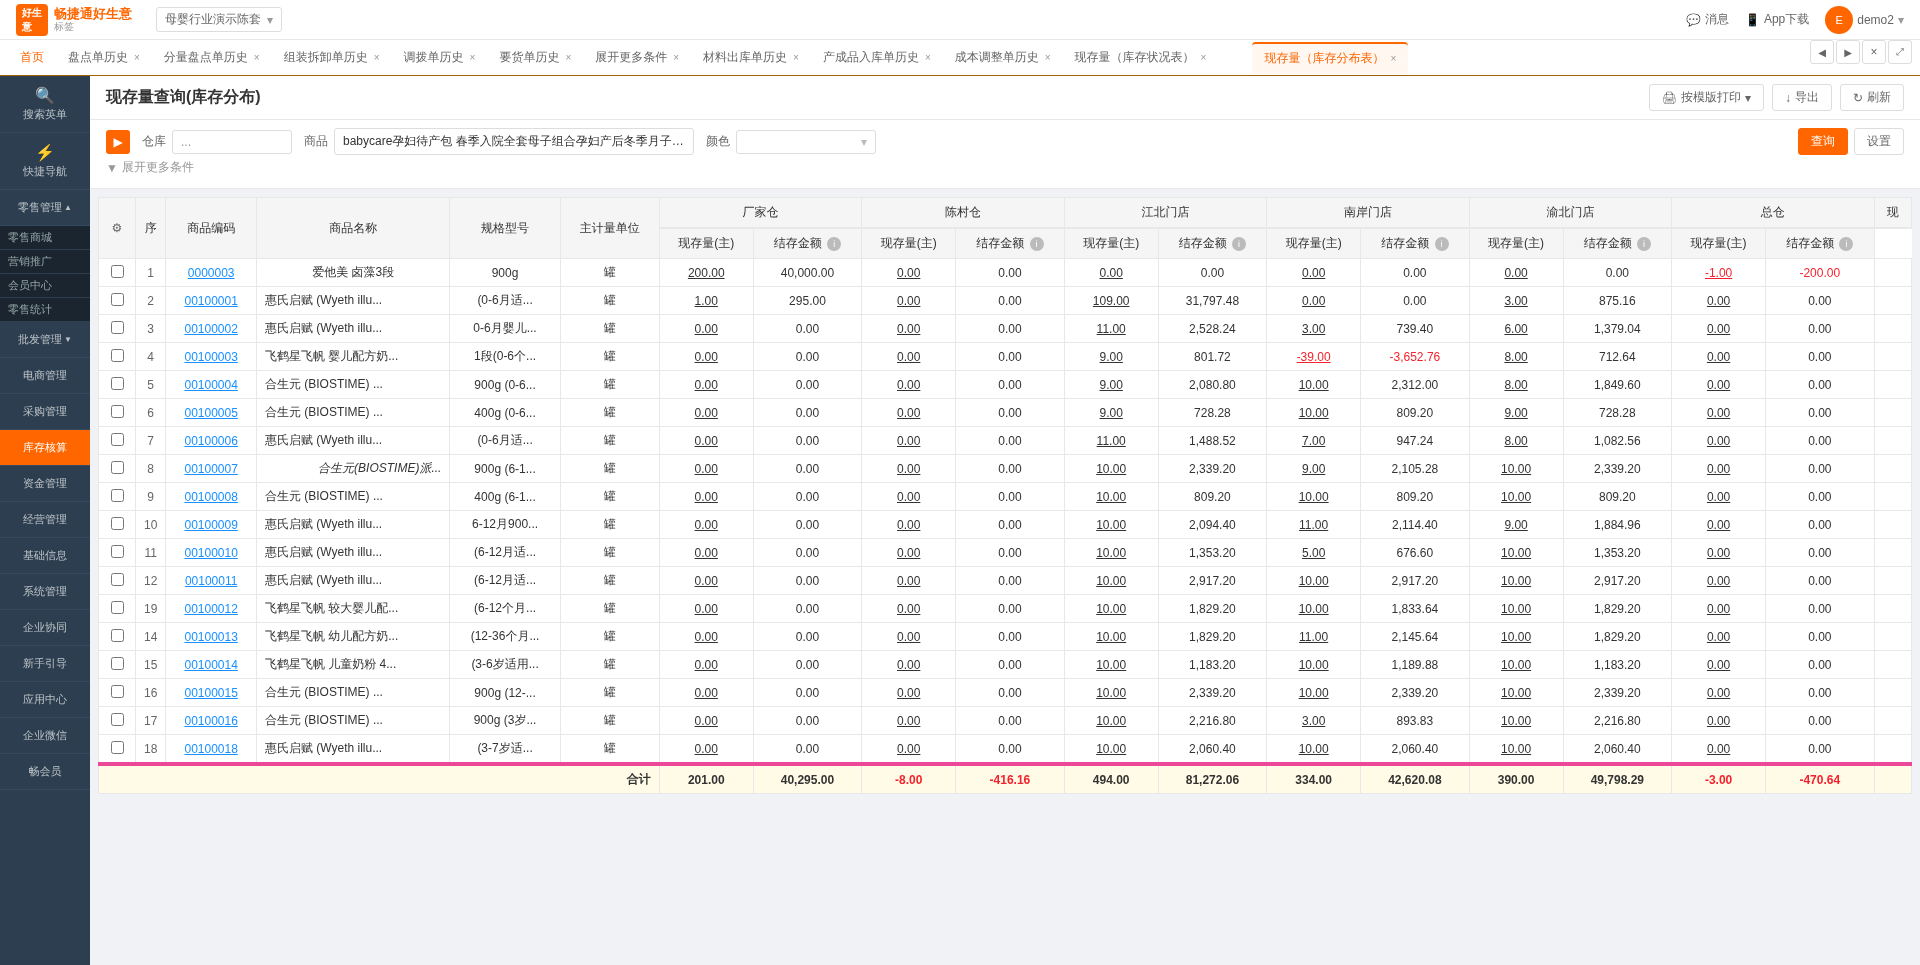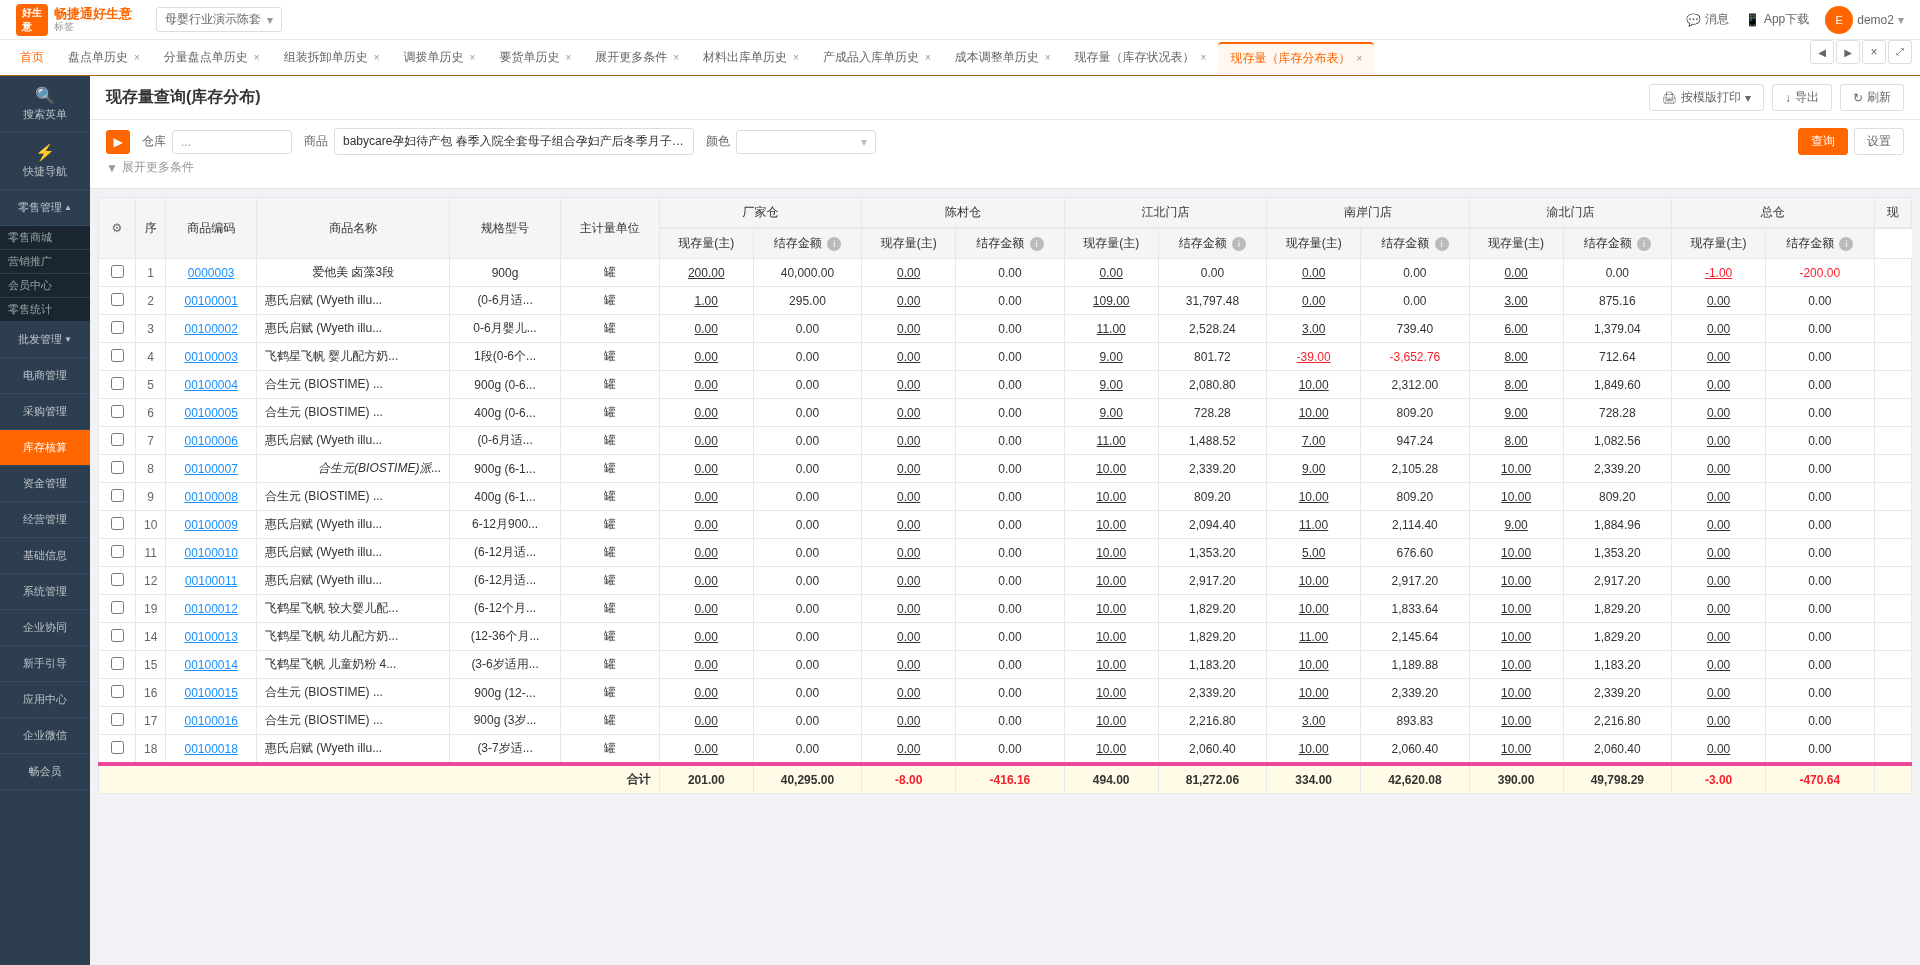--- a/index.html
+++ b/index.html
@@ -11,21 +11,21 @@
     .logo-area { display: flex; align-items: center; gap: 6px; }
     .logo-icon { width: 32px; height: 32px; background: #ff6600; border-radius: 4px; display: flex; align-items: center; justify-content: center; color: white; font-size: 10px; font-weight: bold; }
     .topbar-right { display: flex; align-items: center; gap: 16px; }
     .topbar-right-item { display: flex; align-items: center; gap: 4px; font-size: 12px; color: #666; cursor: pointer; }
     .avatar { width: 28px; height: 28px; border-radius: 50%; background: #ff6600; display: flex; align-items: center; justify-content: center; color: white; font-size: 11px; }
 
     
     .nav-tabs { height: 36px; background: #fff; display: flex; border-bottom: 1px solid #a16207; padding: 0 8px; overflow: hidden; }
     .nav-tab { height: 32px; padding: 0 12px; display: flex; align-items: center; gap: 6px; font-size: 12px; cursor: pointer; white-space: nowrap; border-radius: 4px 4px 0 0; color: #666; position: relative; }
     .nav-tab.home { color: #ff6600; }
-    .nav-tab.active { background: #fff7f0; color: #ff6600; border-top: 2px solid #ff6600; }
+    .nav-tab.active { background: #fff7f0; color: #ff6600; border-top: 2px solid #ff6600; margin-left: 34px; }
     .nav-tab .close-btn { font-size: 10px; color: #999; cursor: pointer; }
     .tab-arrows { display: flex; gap: 2px; margin-left: auto; }
     .tab-arrow { width: 24px; height: 24px; border: 1px solid #ddd; border-radius: 3px; display: flex; align-items: center; justify-content: center; cursor: pointer; font-size: 10px; color: #666; }
     .tab-close-all { width: 24px; height: 24px; border: 1px solid #ddd; border-radius: 3px; display: flex; align-items: center; justify-content: center; cursor: pointer; font-size: 12px; color: #666; }
     .tab-expand { width: 24px; height: 24px; border: 1px solid #ddd; border-radius: 3px; display: flex; align-items: center; justify-content: center; cursor: pointer; font-size: 10px; color: #666; }
 
     
     .main-layout { display: flex; height: calc(965px - 40px - 36px); }
 
     

